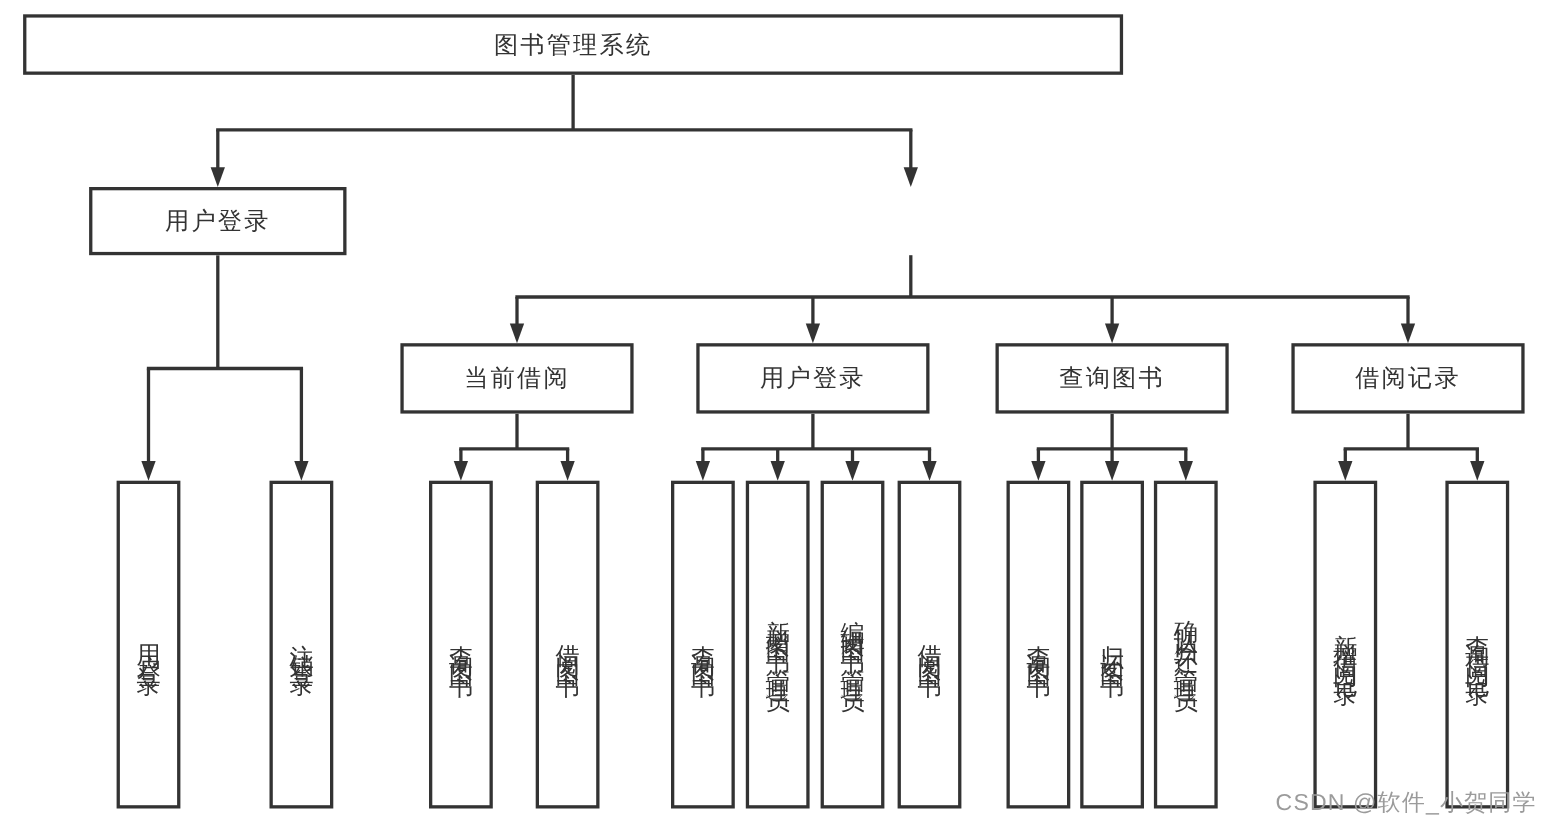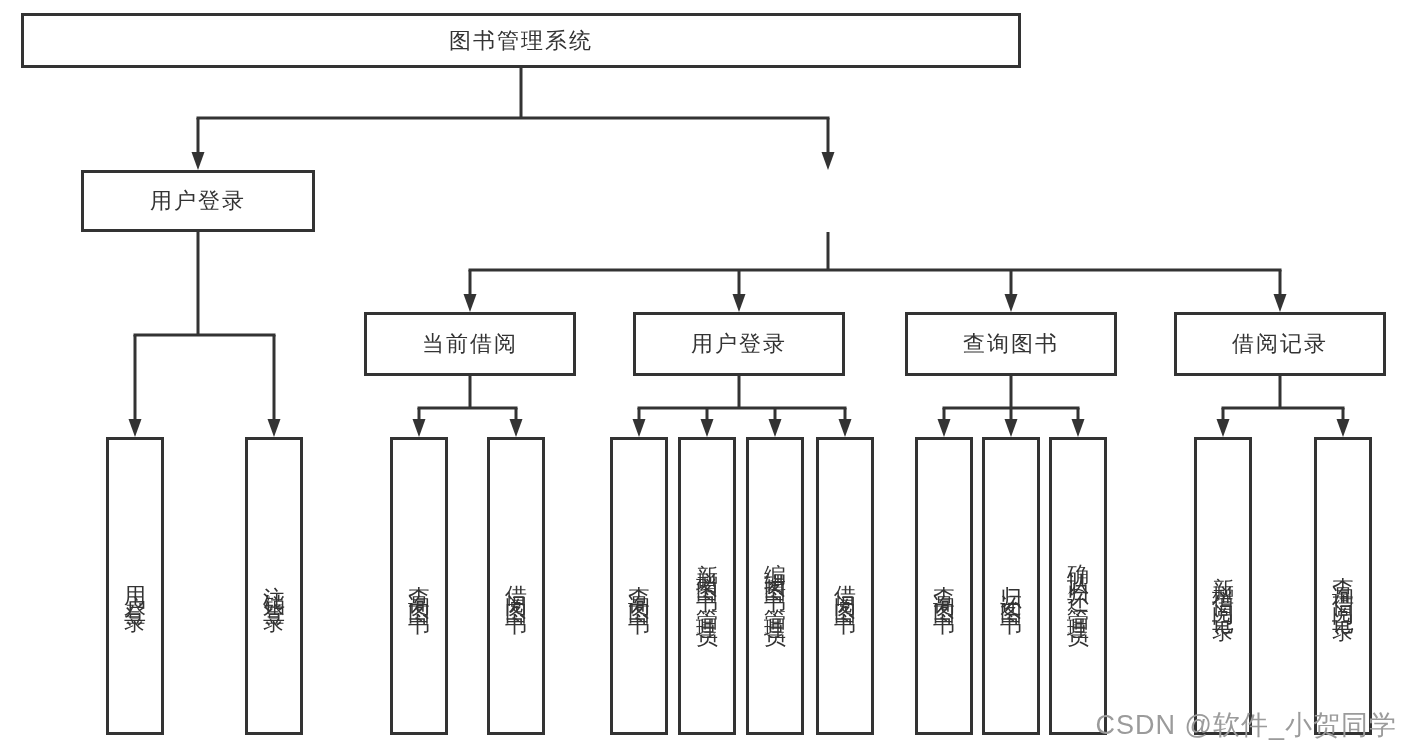--- a/index.html
+++ b/index.html
@@ -41,21 +41,21 @@
     text-orientation:mixed;
     font-size:22px;
     letter-spacing:9px;
     line-height:1.1;
     color:#333333;
     white-space:nowrap;
   }
   .watermark {
     position:absolute;
     right:8px; bottom:4px;
-    font-size:27px;
+    font-size:21px;
     letter-spacing:1px;
     color:#9b9b9b;
     white-space:nowrap;
   }
 </style>
 </head>
 <body>
 
 <div class="stage">
 

